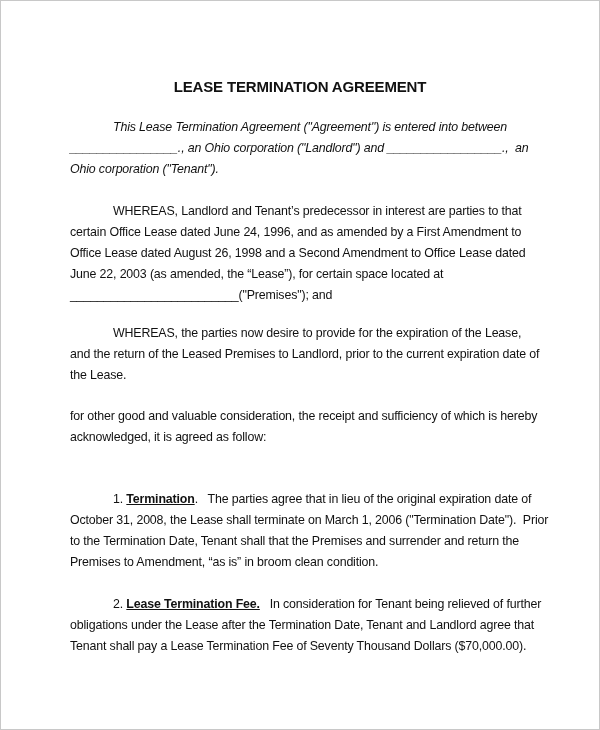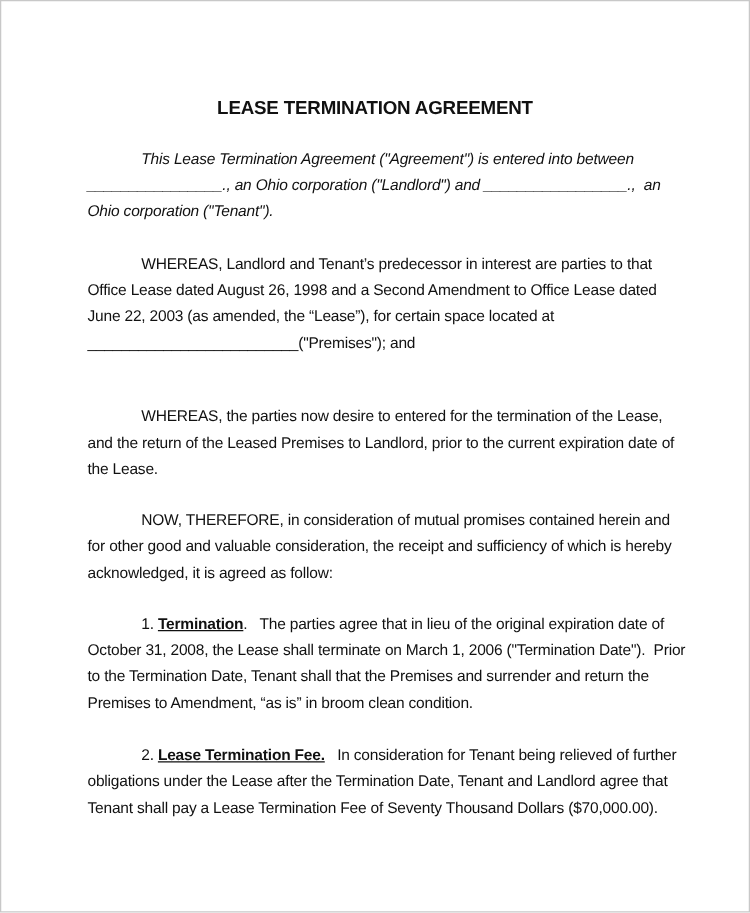--- a/index.html
+++ b/index.html
@@ -30,33 +30,33 @@
   <div class="title">LEASE TERMINATION AGREEMENT</div>
 
   <div class="para" style="top:116px;font-style:italic;">
     <div class="line indent">This Lease Termination Agreement ("Agreement") is entered into between</div>
     <div class="line">________________., an Ohio corporation ("Landlord") and _________________.,  an</div>
     <div class="line">Ohio corporation ("Tenant").</div>
   </div>
 
   <div class="para" style="top:200px;">
     <div class="line indent">WHEREAS, Landlord and Tenant’s predecessor in interest are parties to that</div>
+    <div class="line">certain Office Lease dated June 24, 1996, and as amended by a First Amendment to</div>
     <div class="line">Office Lease dated August 26, 1998 and a Second Amendment to Office Lease dated</div>
     <div class="line">June 22, 2003 (as amended, the “Lease”), for certain space located at</div>
     <div class="line">_________________________("Premises"); and</div>
   </div>
 
   <div class="para" style="top:322px;">
-    <div class="line indent">WHEREAS, the parties now desire to entered for the termination of the Lease,</div>
+    <div class="line indent">WHEREAS, the parties now desire to provide for the expiration of the Lease,</div>
     <div class="line">and the return of the Leased Premises to Landlord, prior to the current expiration date of</div>
     <div class="line">the Lease.</div>
   </div>
 
   <div class="para" style="top:405px;">
-    <div class="line indent">NOW, THEREFORE, in consideration of mutual promises contained herein and</div>
     <div class="line">for other good and valuable consideration, the receipt and sufficiency of which is hereby</div>
     <div class="line">acknowledged, it is agreed as follow:</div>
   </div>
 
   <div class="para" style="top:488px;">
     <div class="line indent"><span>1. </span><span class="b">Termination</span><span>.   The parties agree that in lieu of the original expiration date of</span></div>
     <div class="line">October 31, 2008, the Lease shall terminate on March 1, 2006 ("Termination Date").  Prior</div>
     <div class="line">to the Termination Date, Tenant shall that the Premises and surrender and return the</div>
     <div class="line">Premises to Amendment, “as is” in broom clean condition.</div>
   </div>

